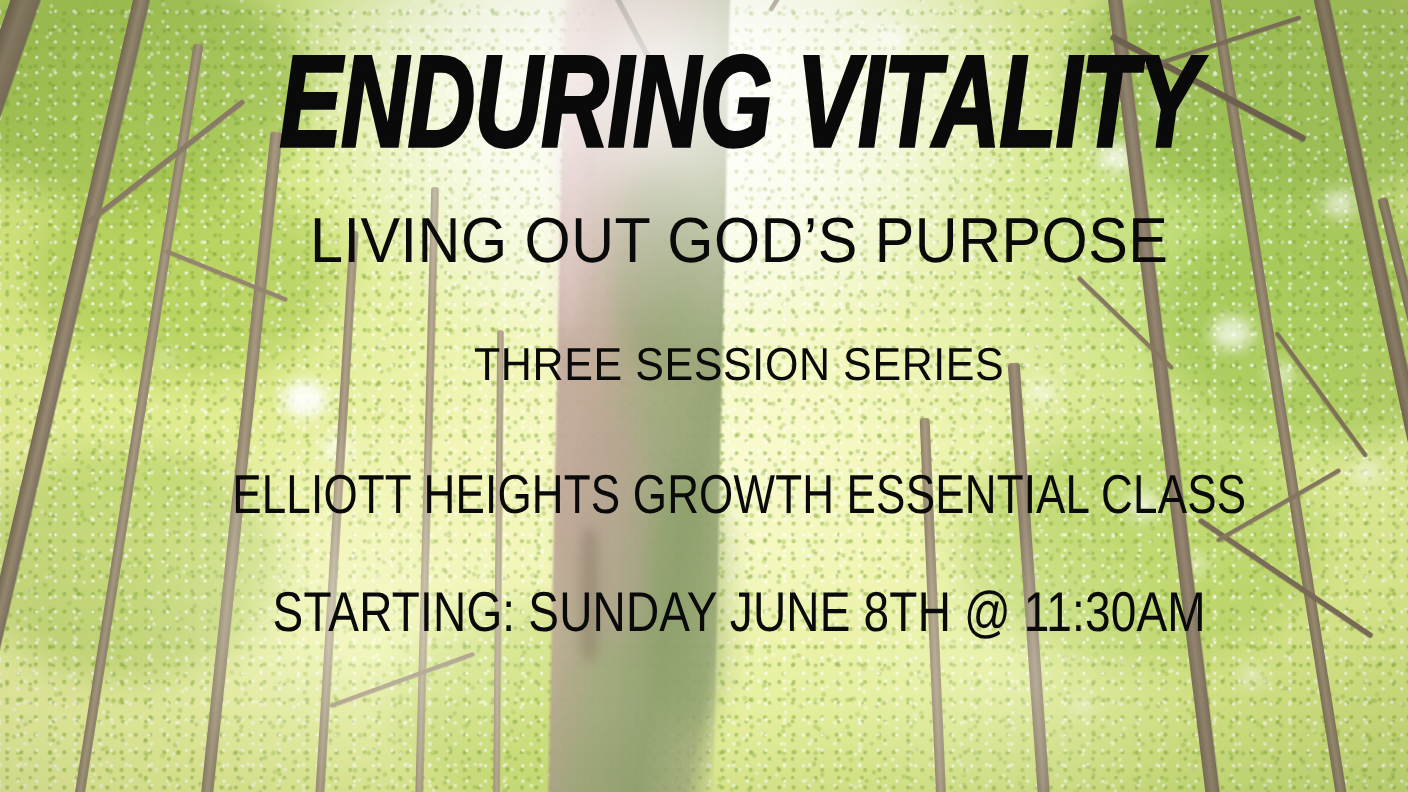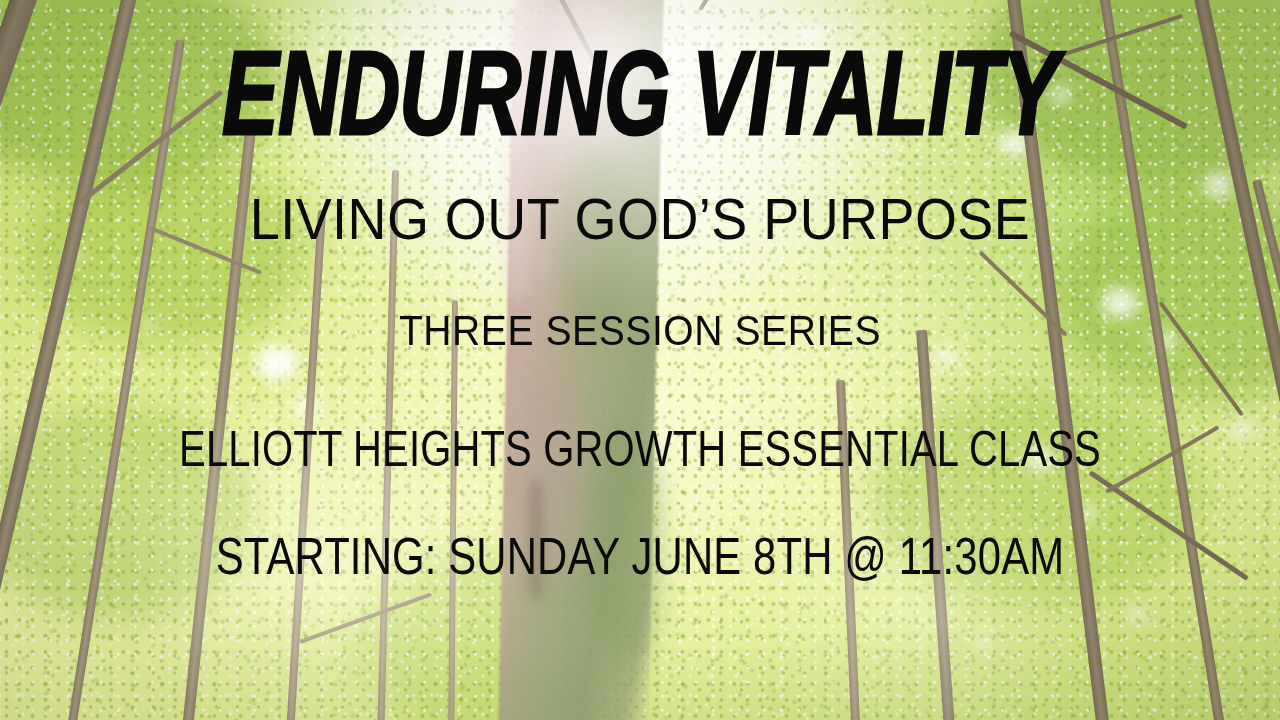--- a/index.html
+++ b/index.html
@@ -118,20 +118,21 @@
     background: radial-gradient(ellipse 74% 72% at 50% 48%, rgba(0,0,0,0) 58%, rgba(60,70,30,0.13) 100%);
     pointer-events: none;
   }
 
   
   .content {
     position: absolute;
     inset: 0;
     z-index: 40;
     color: #000;
+    padding-left: 32px;
   }
   .txt {
     position: absolute;
     width: 100%;
     text-align: center;
     color: #0a0a0a;
     white-space: nowrap;
     line-height: 1;
   }
   .title {

